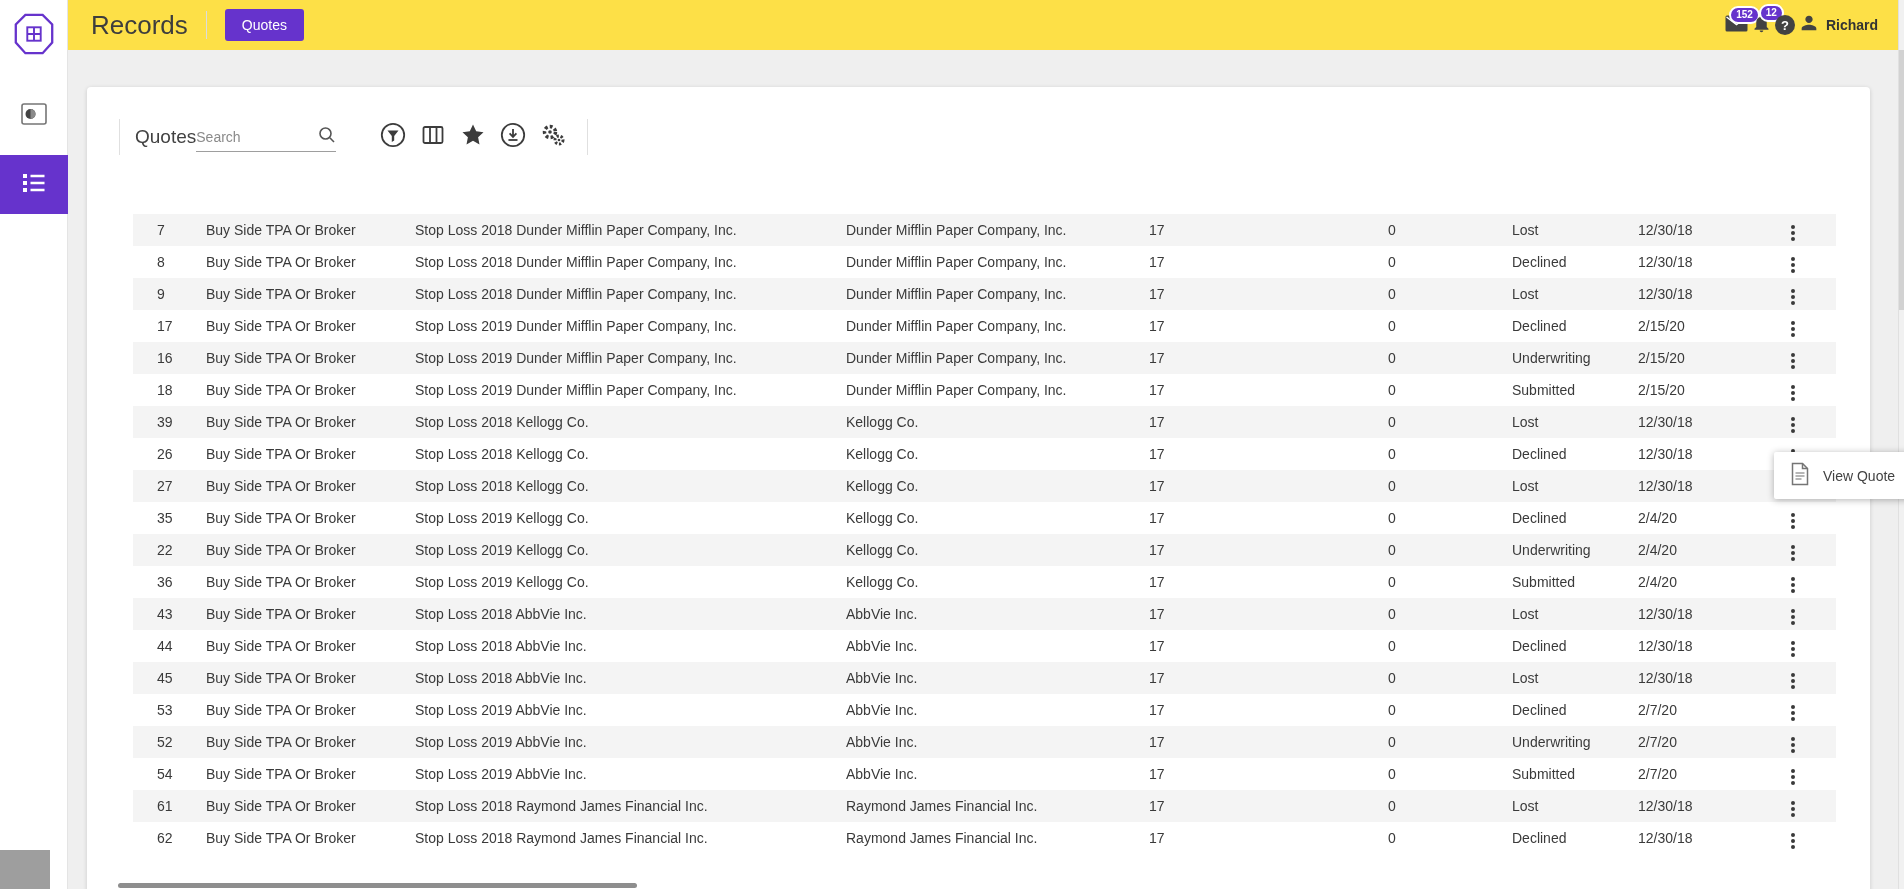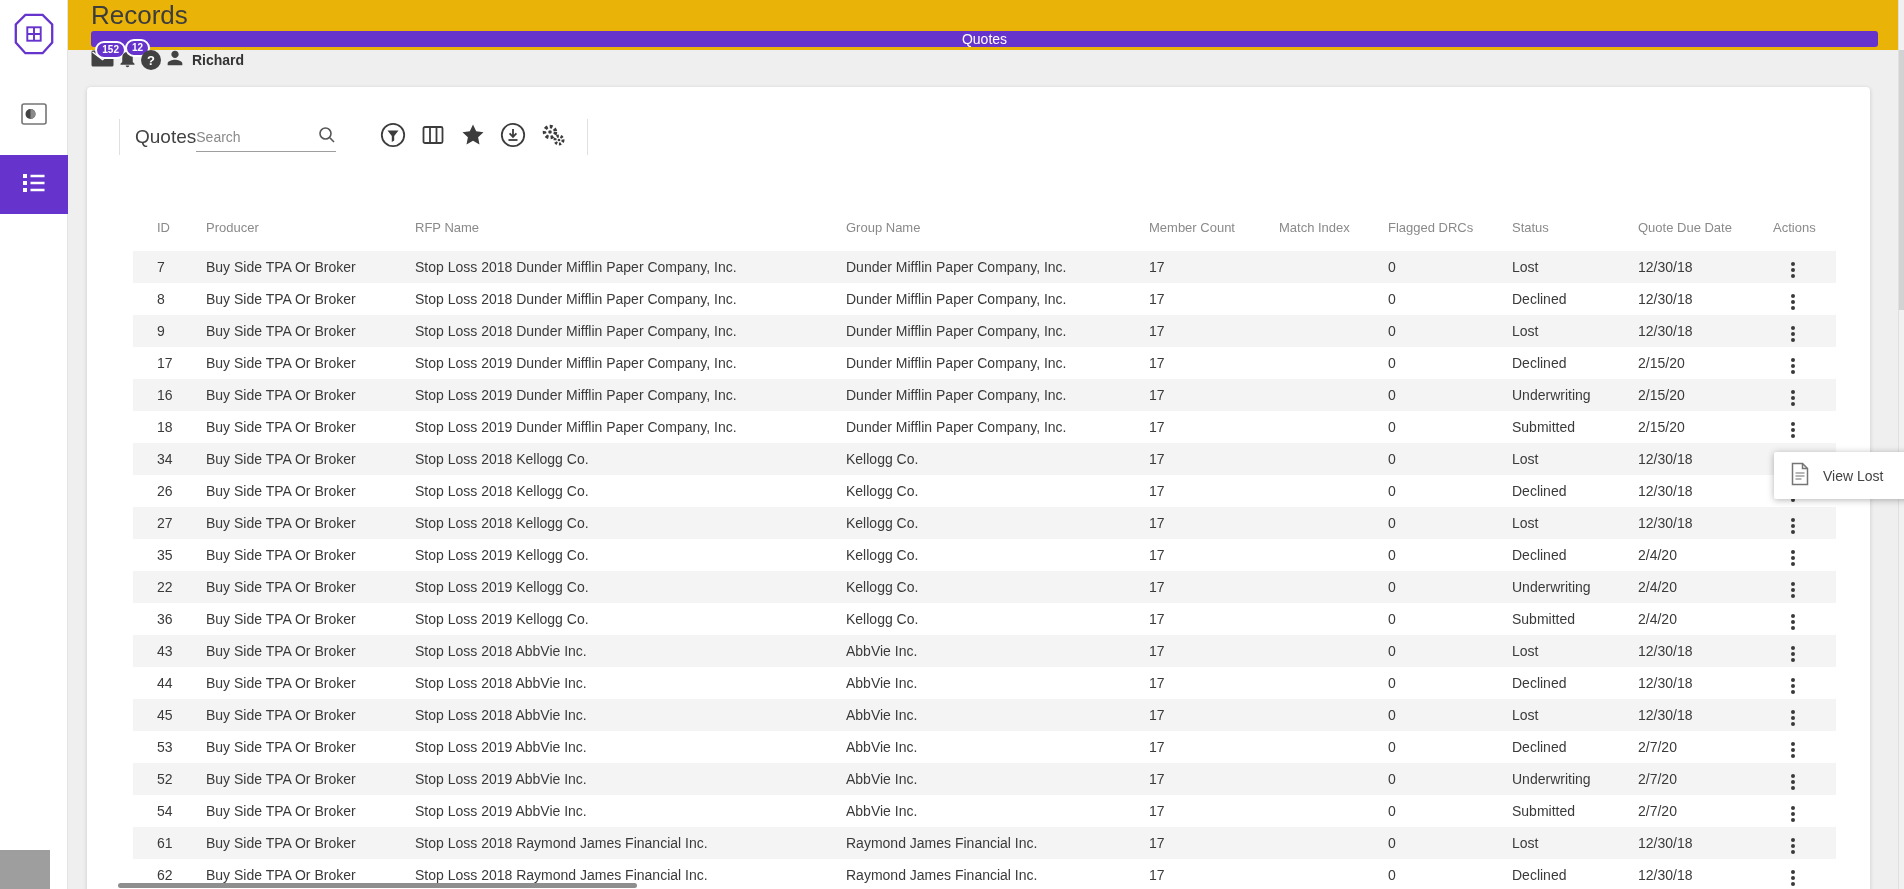--- a/index.html
+++ b/index.html
@@ -20,21 +20,21 @@
   .side-icon-reports { position:absolute; top:103px; left:21px; width:26px; height:22px; cursor:pointer; }
   .side-active {
     position:absolute; top:155px; left:0; width:68px; height:59px;
     background:var(--accent); display:flex; align-items:center; justify-content:center; cursor:pointer;
   }
   .sidebar-footer { position:absolute; bottom:0; left:0; width:50px; height:39px; background:#9e9e9e; }
 
   
   .topbar {
     position:absolute; left:68px; top:0; right:0; height:50px;
-    background:#eab308; display:flex; padding:0 26px 0 23px;flex-direction:column;
+    background:#fde047; display:flex; align-items:center; padding:0 26px 0 23px;
   }
   .page-title { font-size:26px; font-weight:500; color:#3d3d3d; }
   .title-sep { width:1px; height:28px; background:#dcdcdc; margin:0 18px; }
   .nav-quotes-btn {
     background:var(--accent); color:#fff; border:none; border-radius:3px;
     font-family:inherit; font-size:14px; height:32px; padding:0 17px; cursor:pointer;
   }
   .topbar-spacer { flex:1; }
   .top-icons { display:flex; align-items:center; gap:3px; }
   .icon-btn { position:relative; cursor:pointer; display:flex; align-items:center; }
@@ -247,32 +247,20 @@
             <circle cx="19" cy="18" r="4" fill="none" stroke="#3c3c3c" stroke-width="3" stroke-dasharray="2.2 1.8"></circle>
             <circle cx="19" cy="18" r="1.3" fill="#3c3c3c"></circle>
           </svg>
         </span>
       </div>
     </div>
     <span class="toolbar-sep"></span>
   </div>
 
   <div class="table">
-    <div class="thead grid-cols">
-        <div class="th">ID</div>
-        <div class="th">Producer</div>
-        <div class="th">RFP Name</div>
-        <div class="th">Group Name</div>
-        <div class="th">Member Count</div>
-        <div class="th">Match Index</div>
-        <div class="th">Flagged DRCs</div>
-        <div class="th">Status</div>
-        <div class="th">Quote Due Date</div>
-        <div class="th">Actions</div>
-      </div>
     <div>
         <div class="row grid-cols odd">
           <div class="td td-id">7</div>
           <div class="td td-producer">Buy Side TPA Or Broker</div>
           <div class="td td-rfp_name">Stop Loss 2018 Dunder Mifflin Paper Company, Inc.</div>
           <div class="td td-group_name">Dunder Mifflin Paper Company, Inc.</div>
           <div class="td td-member_count">17</div>
           <div class="td td-match_index"></div>
           <div class="td td-flagged_drcs">0</div>
           <div class="td td-status">Lost</div>
@@ -333,21 +321,21 @@
           <div class="td td-rfp_name">Stop Loss 2019 Dunder Mifflin Paper Company, Inc.</div>
           <div class="td td-group_name">Dunder Mifflin Paper Company, Inc.</div>
           <div class="td td-member_count">17</div>
           <div class="td td-match_index"></div>
           <div class="td td-flagged_drcs">0</div>
           <div class="td td-status">Submitted</div>
           <div class="td td-quote_due_date">2/15/20</div>
           <div class="td td-actions"><span class="kebab"></span></div>
         </div>
         <div class="row grid-cols odd">
-          <div class="td td-id">34</div>
+          <div class="td td-id">39</div>
           <div class="td td-producer">Buy Side TPA Or Broker</div>
           <div class="td td-rfp_name">Stop Loss 2018 Kellogg Co.</div>
           <div class="td td-group_name">Kellogg Co.</div>
           <div class="td td-member_count">17</div>
           <div class="td td-match_index"></div>
           <div class="td td-flagged_drcs">0</div>
           <div class="td td-status">Lost</div>
           <div class="td td-quote_due_date">12/30/18</div>
           <div class="td td-actions"><span class="kebab"></span></div>
         </div>
@@ -512,19 +500,19 @@
 </section>
 
 <div class="action-popup">
   <span>
     <svg width="20" height="24" viewBox="0 0 20 24">
       <path d="M2.5 1.5h10l5 5v16h-15z" fill="none" stroke="#757575" stroke-width="1.5"></path>
       <path d="M12.5 1.5v5h5" fill="none" stroke="#757575" stroke-width="1.5"></path>
       <path d="M5.5 11h9M5.5 14h9M5.5 17h6" stroke="#9e9e9e" stroke-width="1.3"></path>
     </svg>
   </span>
-  <span class="menu-label">View Lost</span>
+  <span class="menu-label">View Quote</span>
 </div>
 
 <div class="v-scroll-track">
   <div class="v-scroll-thumb"></div>
 </div>
 <div class="h-scroll-thumb"></div>
 
 </body></html>

